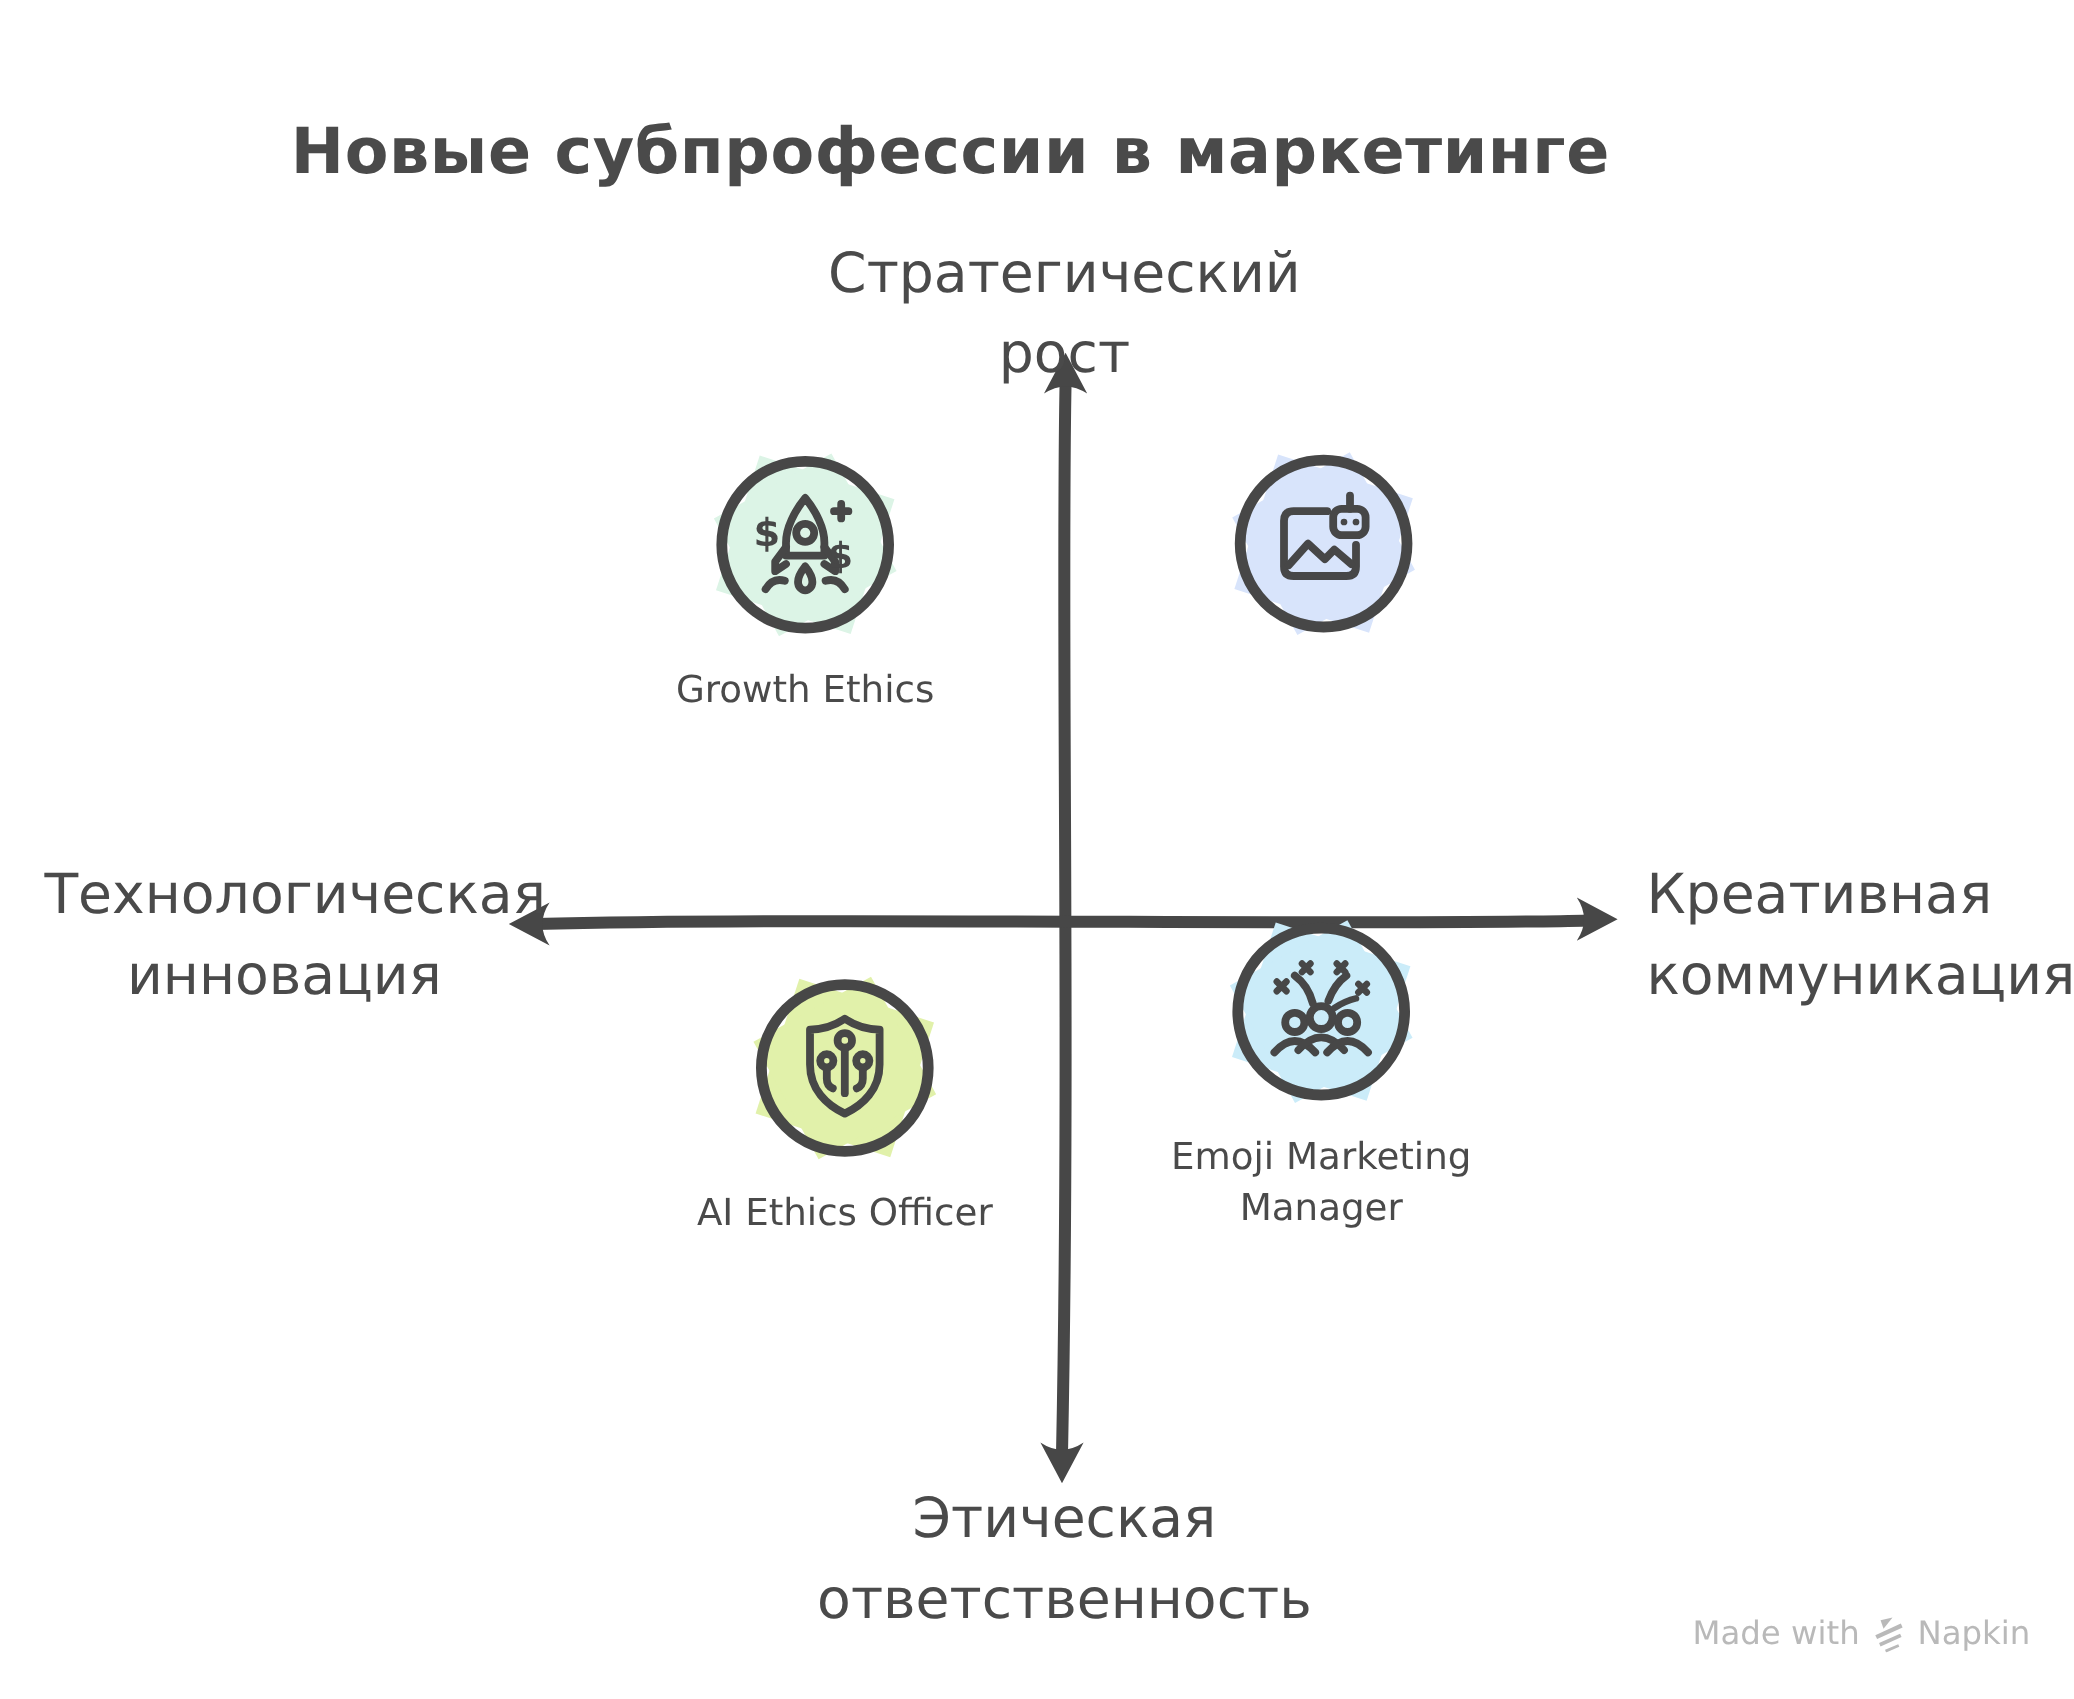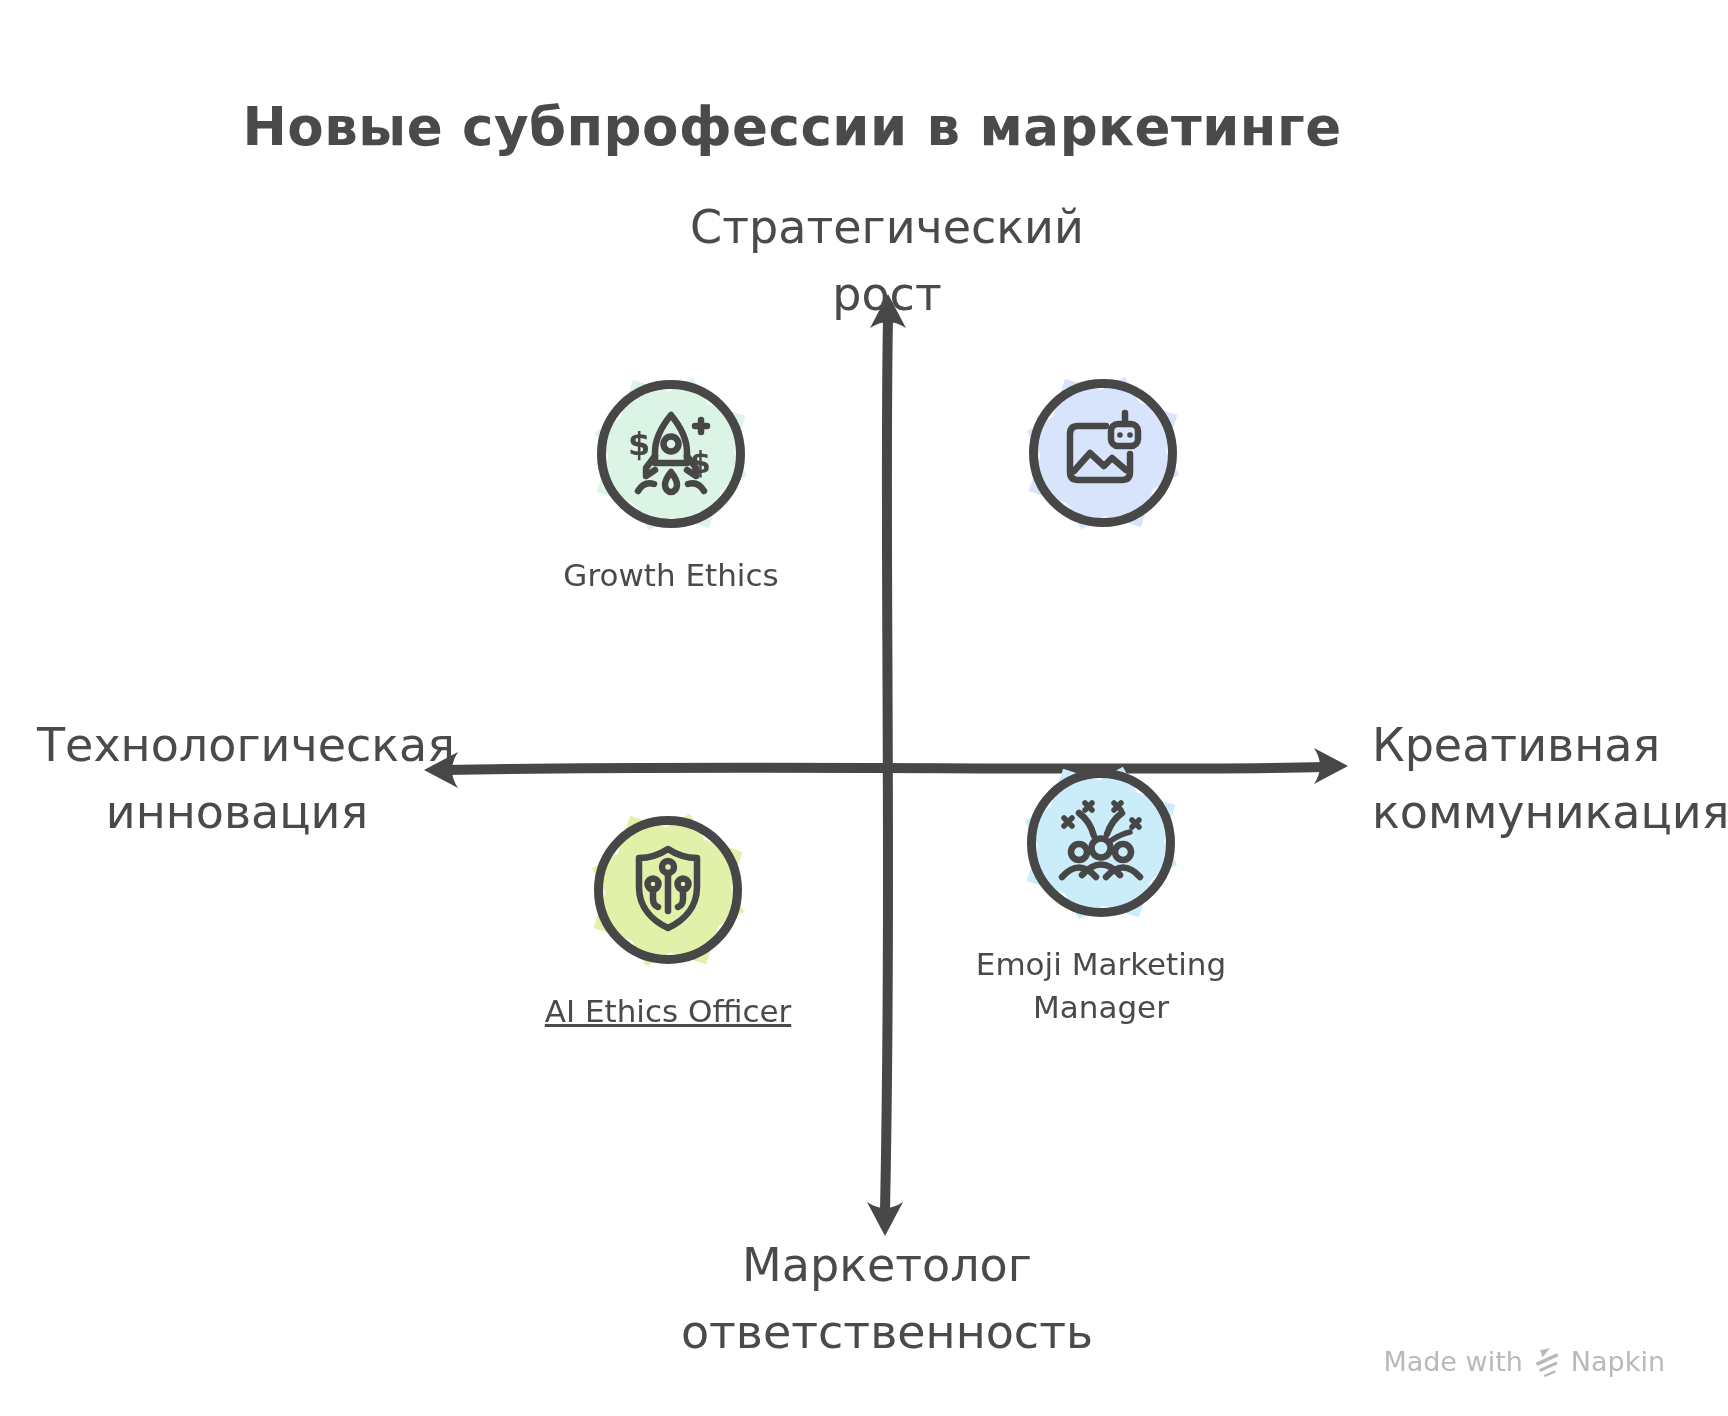--- a/index.html
+++ b/index.html
@@ -58,21 +58,21 @@
   }
   .icon-svg .fill{fill:var(--stroke);stroke:none;font-weight:700;}
   .icon-svg text.fill{font-family:"DejaVu Sans",sans-serif;}
   .q-label{
     margin-top:26px;
     width:420px;
     font-size:31px;line-height:1.4;
     text-align:center;white-space:pre-line;
   }
   .watermark{
-    position:absolute;right:63px;top:1346px;
+    position:absolute;right:36px;top:1346px;
     display:flex;align-items:center;gap:9px;
     color:var(--watermark);
     font-size:27px;font-weight:500;
   }
   .napkin-logo{width:30px;height:30px;fill:var(--watermark);}
 </style>
 </head>
 <body>
 
 <div class="stage">
@@ -83,21 +83,21 @@
     <path class="axis-line" d="M888 318 C884 520 892 860 885 1212"></path>
     <path class="axis-line" d="M446 770 C700 764 1150 772 1324 767"></path>
     <path class="axis-head" d="M888 294 L870 328 Q888 316 906 328 Z"></path>
     <path class="axis-head" d="M885 1236 L867 1202 Q885 1214 903 1202 Z"></path>
     <path class="axis-head" d="M424 770 L458 752 Q446 770 458 788 Z"></path>
     <path class="axis-head" d="M1348 766 L1314 748 Q1326 766 1314 784 Z"></path>
   </svg>
 
   <div class="axis-label top">Стратегический
 рост</div>
-  <div class="axis-label bottom">Маркетолог
+  <div class="axis-label bottom">Этическая
 ответственность</div>
   <div class="axis-label left">Технологическая
 инновация</div>
   <div class="axis-label right">Креативная
 коммуникация</div>
 
   <div class="q-item" style="left:671px;top:380px;">
     <div class="icon-wrap">
       <div class="blob a" style="background-color: rgb(220, 244, 230);"></div>
       <div class="blob b" style="background-color: rgb(220, 244, 230);"></div>
@@ -127,21 +127,21 @@
         <path d="M58 28 L30 28 Q22 28 22 36 L22 74 Q22 82 30 82 L74 82 Q82 82 82 74 L82 56"></path>
         <path d="M26 73 L42 55 L56 68 L64 60 L78 72"></path>
         <rect x="63" y="26" width="27" height="22" rx="7"></rect>
         <path d="M77 26 V15"></path>
         <circle class="fill" cx="72" cy="37" r="2.8"></circle>
         <circle class="fill" cx="82" cy="37" r="2.8"></circle>
       </svg>
     </div>
   </div>
 
-  <div class="q-item" style="left:668px;top:816px;text-decoration:underline;">
+  <div class="q-item" style="left:704px;top:816px;">
     <div class="icon-wrap">
       <div class="blob a" style="background-color: rgb(225, 241, 170);"></div>
       <div class="blob b" style="background-color: rgb(225, 241, 170);"></div>
       <div class="ring"></div>
       <svg class="icon-svg" viewBox="0 0 110 110">
         <path d="M55 14 C46 20 35 23 26 23 L26 52 C26 73 40 86 55 93 C70 86 84 73 84 52 L84 23 C75 23 64 20 55 14 Z"></path>
         <circle cx="55" cy="32" r="6"></circle>
         <path d="M55 39 V76"></path>
         <circle cx="40" cy="49" r="5.5"></circle>
         <path d="M40 55 L40 64 Q40 70 45 72"></path>

